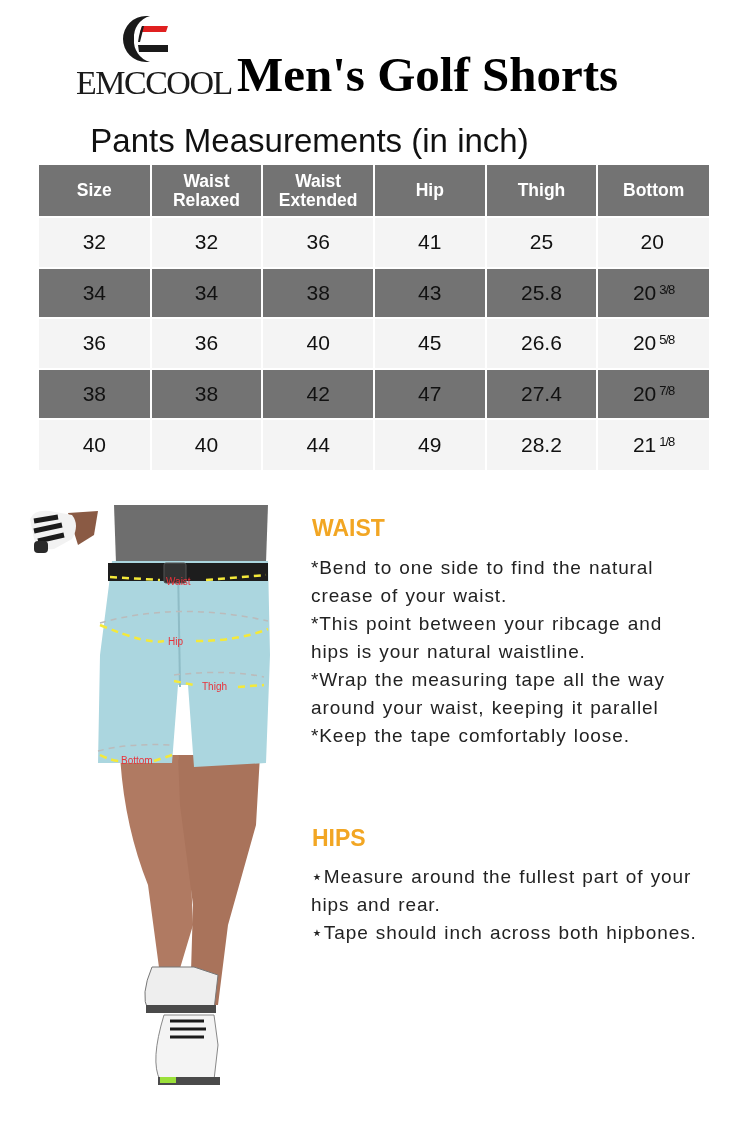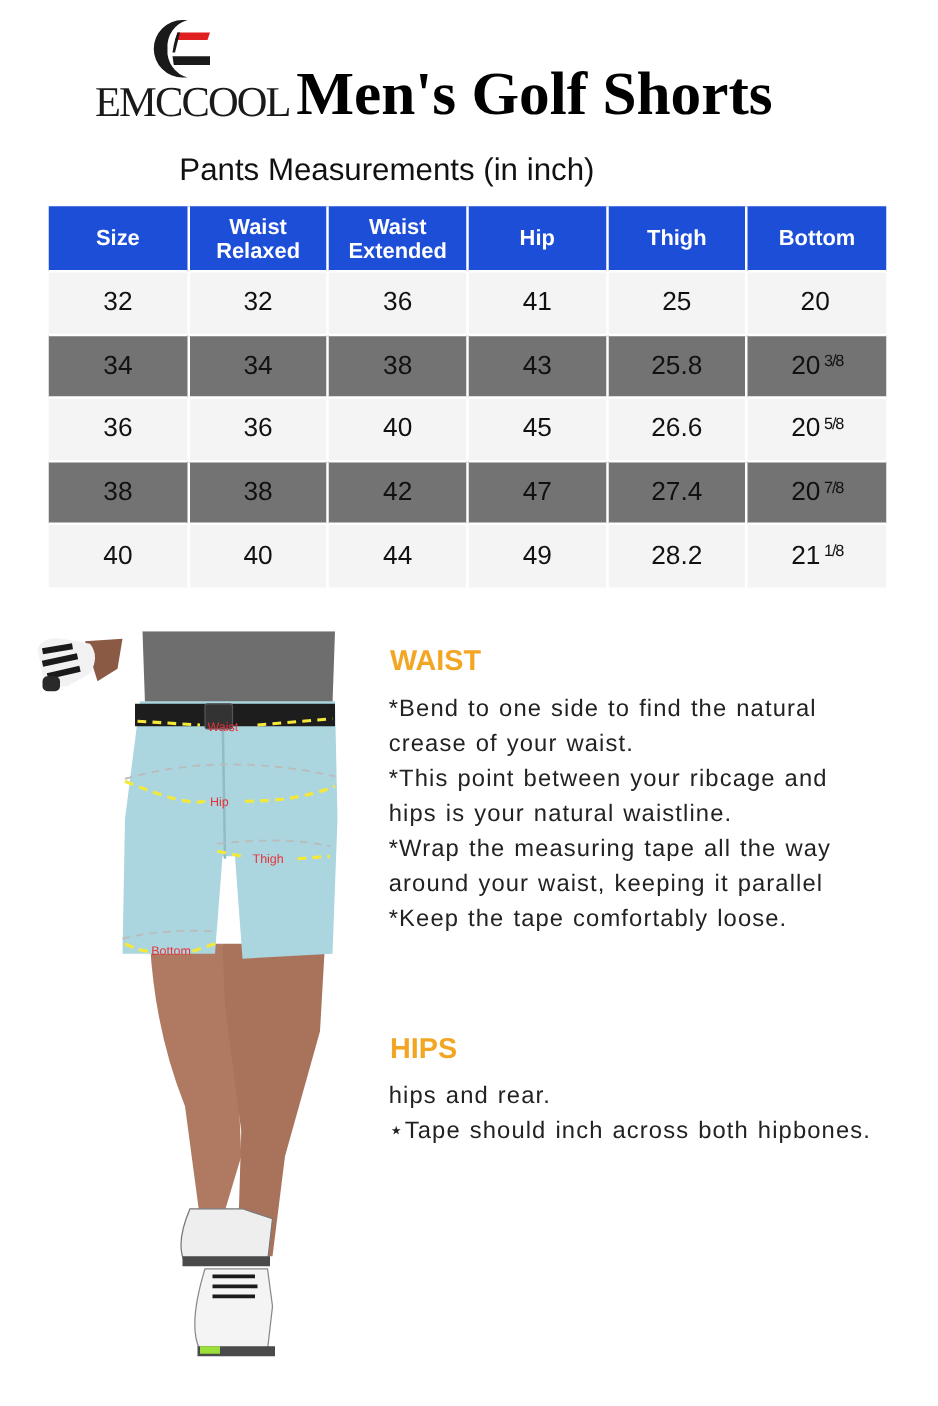--- a/index.html
+++ b/index.html
@@ -13,35 +13,35 @@
       font-family: "Liberation Serif", serif; font-size: 34px; letter-spacing: -1.5px;
       color: #1a1a1a; transform: scaleX(1.0); line-height: 1;
     }
     .main-title {
       position: absolute; left: 237px; top: 50px;
       font-family: Liberation Serif, serif; font-weight: bold; font-size: 49px;
       color: #000; line-height: 1; letter-spacing: 0px; white-space: nowrap;
     }
     .subtitle {
       position: absolute; left: 0; width: 619px; top: 124px; text-align: center;
-      font-size: 25px; color: #111; line-height: 1;
+      font-size: 33px; color: #111; line-height: 1;
     }
 
     
     .size-table {
       position: absolute; left: 39px; top: 165px; width: 670px;
       border-collapse: collapse; table-layout: fixed;
     }
     .size-table th, .size-table td {
       width: 111.6px; text-align: center; border-left: 2px solid #ffffff; border-right: 2px solid #ffffff;
     }
     .size-table th:first-child, .size-table td:first-child { border-left: none; }
     .size-table th:last-child, .size-table td:last-child { border-right: none; }
     .size-table th {
-      background: #1d4ed8; color: #ffffff; height: 52px;
+      background: #737373; color: #ffffff; height: 52px;
       font-size: 17.5px; font-weight: bold; line-height: 19px;
     }
     .size-table tr.body-row td {
       height: 50.5px; font-size: 21px; color: #111;
       border-top: 2px solid #ffffff;
     }
     .size-table tr.light td { background: #f4f4f4; }
     .size-table tr.dark td { background: #737373; }
     .frac { font-size: 13px; position: relative; top: -6px; margin-left: 3px; letter-spacing: -1px; }
 
@@ -184,15 +184,16 @@
   <p>crease of your waist.</p>
   <p>*This point between your ribcage and</p>
   <p>hips is your natural waistline.</p>
   <p>*Wrap the measuring tape all the way</p>
   <p>around your waist, keeping it parallel</p>
   <p>*Keep the tape comfortably loose.</p>
 </div>
 
 <div class="section-heading" style="top:827px;">HIPS</div>
 <div class="instr" style="top:863px; width:420px;">
+  <p>⋆Measure around the fullest part of your</p>
   <p>hips and rear.</p>
   <p>⋆Tape should inch across both hipbones.</p>
 </div>
 
 </body></html>

